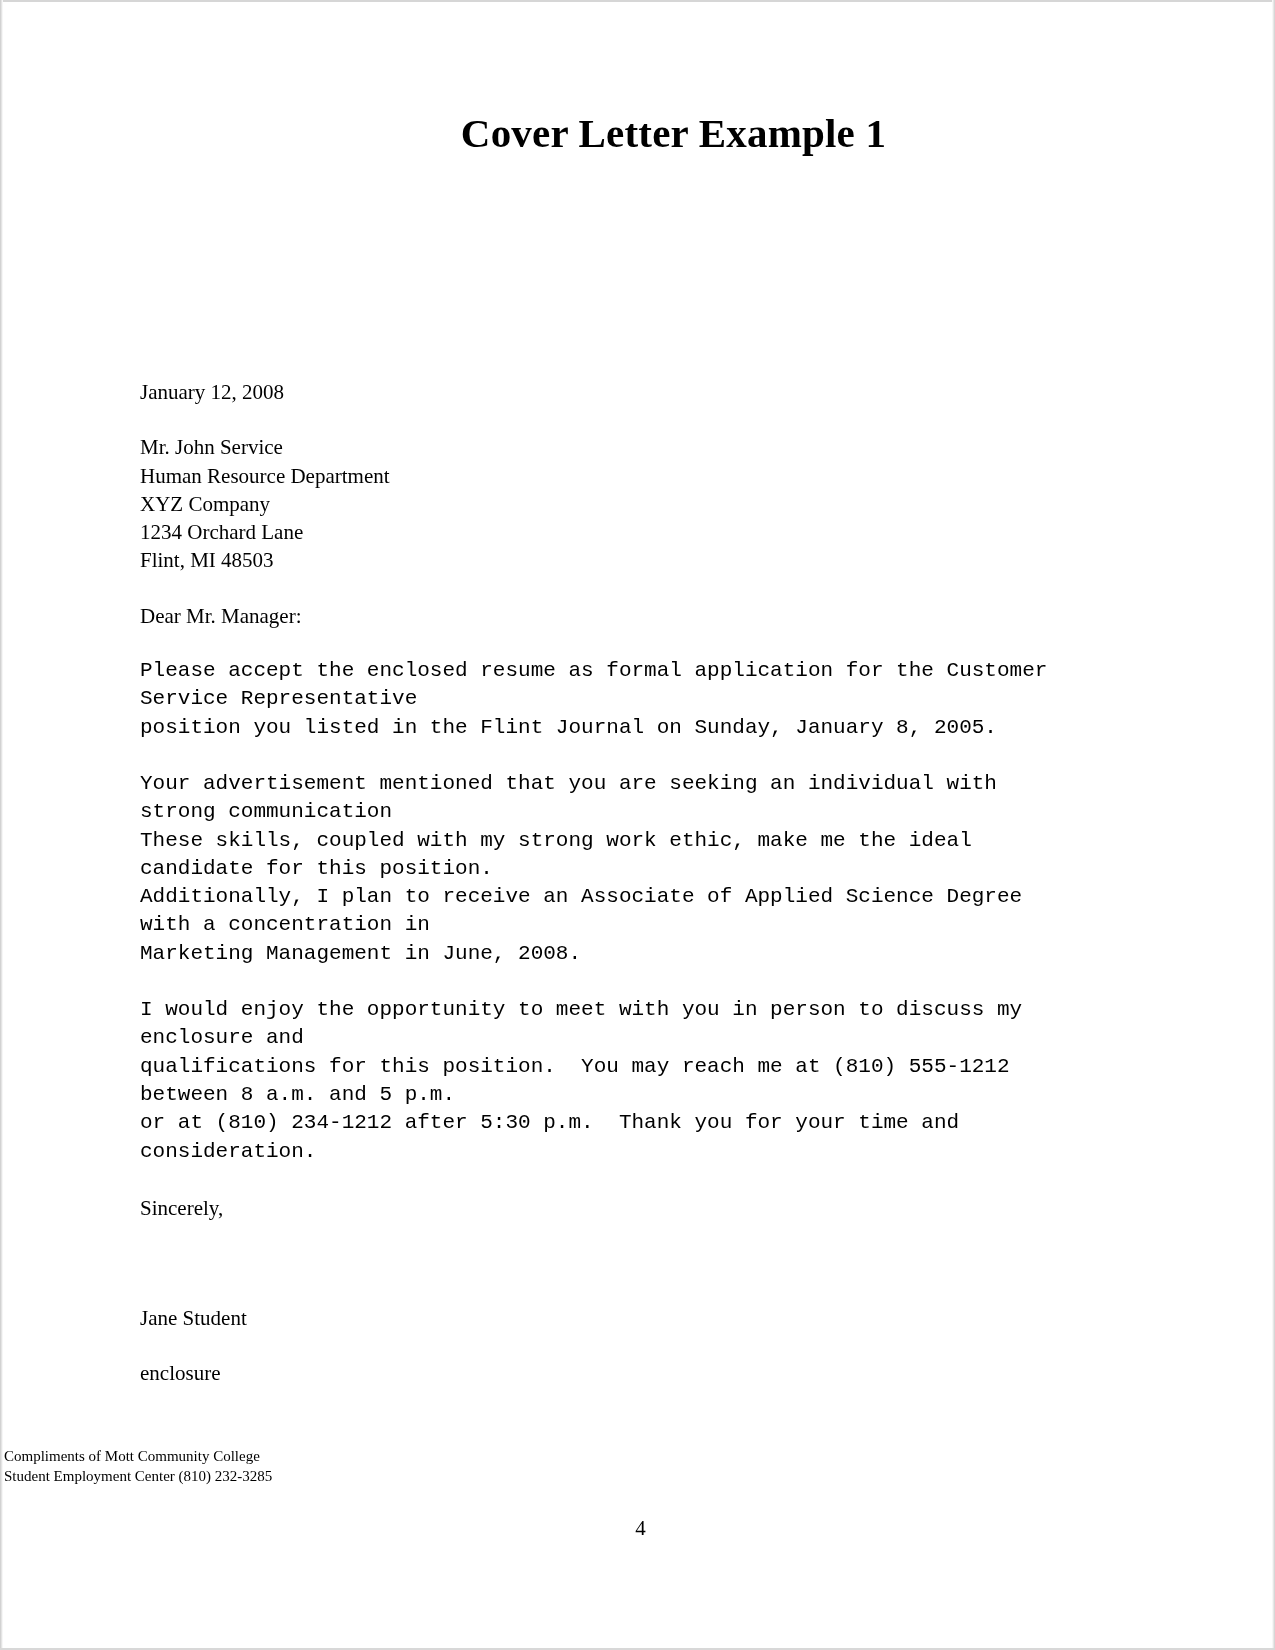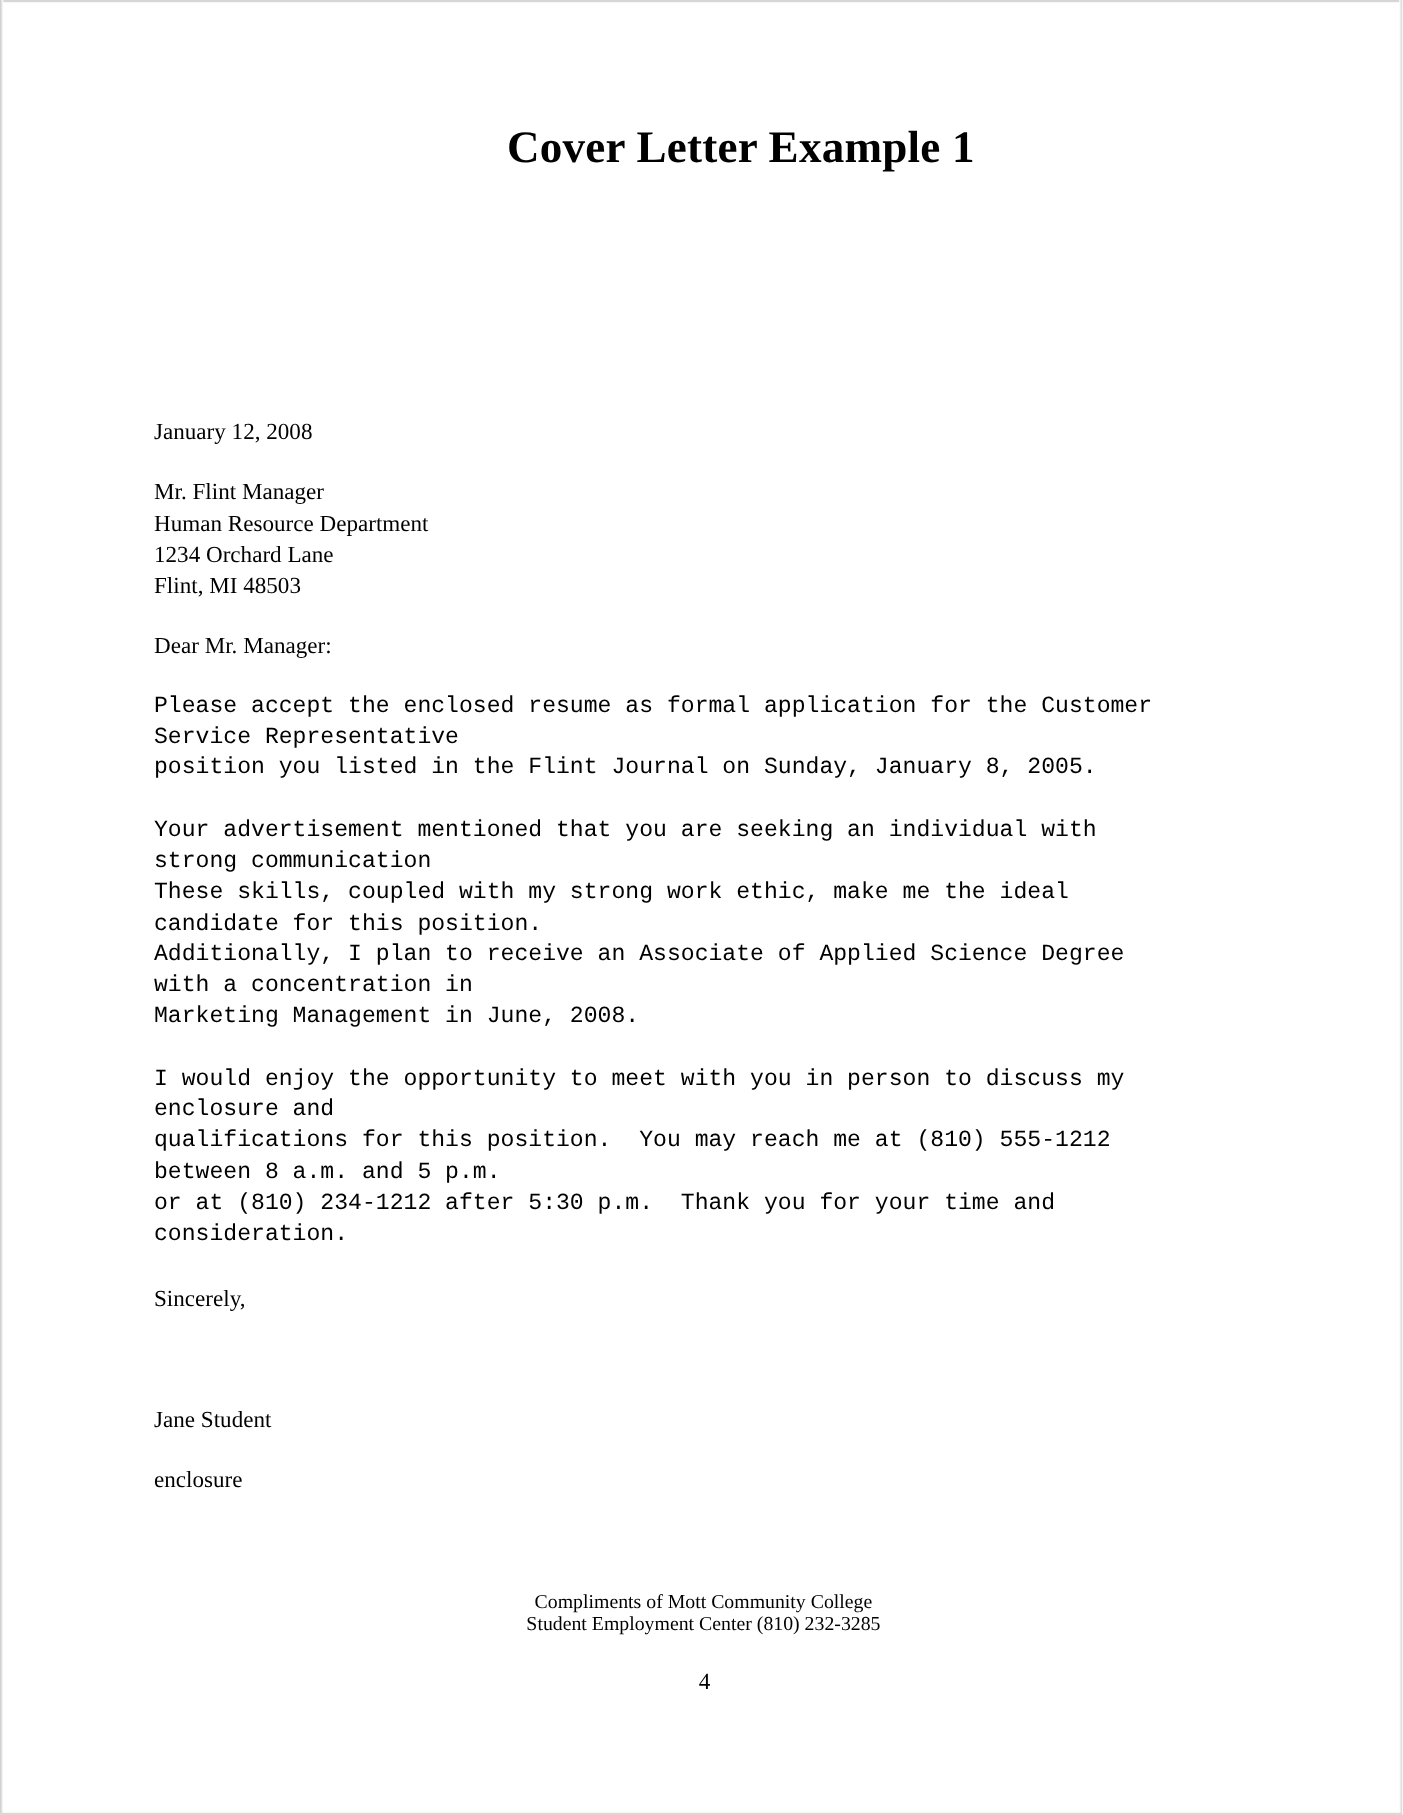--- a/index.html
+++ b/index.html
@@ -91,22 +91,22 @@
 
   .sig-gap {
     height: 82px;
   }
 
   .footer-credit {
     position: absolute;
     top: 1446px;
     left: 0;
     width: 1275px;
-    text-align: center;
-    font-size: 18px;
+    text-align: left;
+    font-size: 15px;
     line-height: 20px;
     padding-left: 4px;
     box-sizing: border-box;
   }
   .footer-credit .ln {
     display: block;
   }
 
   .page-number {
     position: absolute;
@@ -131,22 +131,23 @@
 
   <h1 class="doc-title">Cover Letter Example 1</h1>
 
   <div class="letter-body">
 
     <div class="block">
       <span class="addr-line">January 12, 2008</span>
     </div>
 
     <div class="block">
-      <span class="addr-line">Mr. Flint Manager</span>
+      <span class="addr-line">Mr. John Service</span>
       <span class="addr-line">Human Resource Department</span>
+      <span class="addr-line">XYZ Company</span>
       <span class="addr-line">1234 Orchard Lane</span>
       <span class="addr-line">Flint, MI 48503</span>
     </div>
 
     <div class="block">
       <span class="addr-line">Dear Mr. Manager:</span>
     </div>
 
     <p class="para">
       <span class="ln">Please accept the enclosed resume as formal application for the Customer Service Representative</span>

